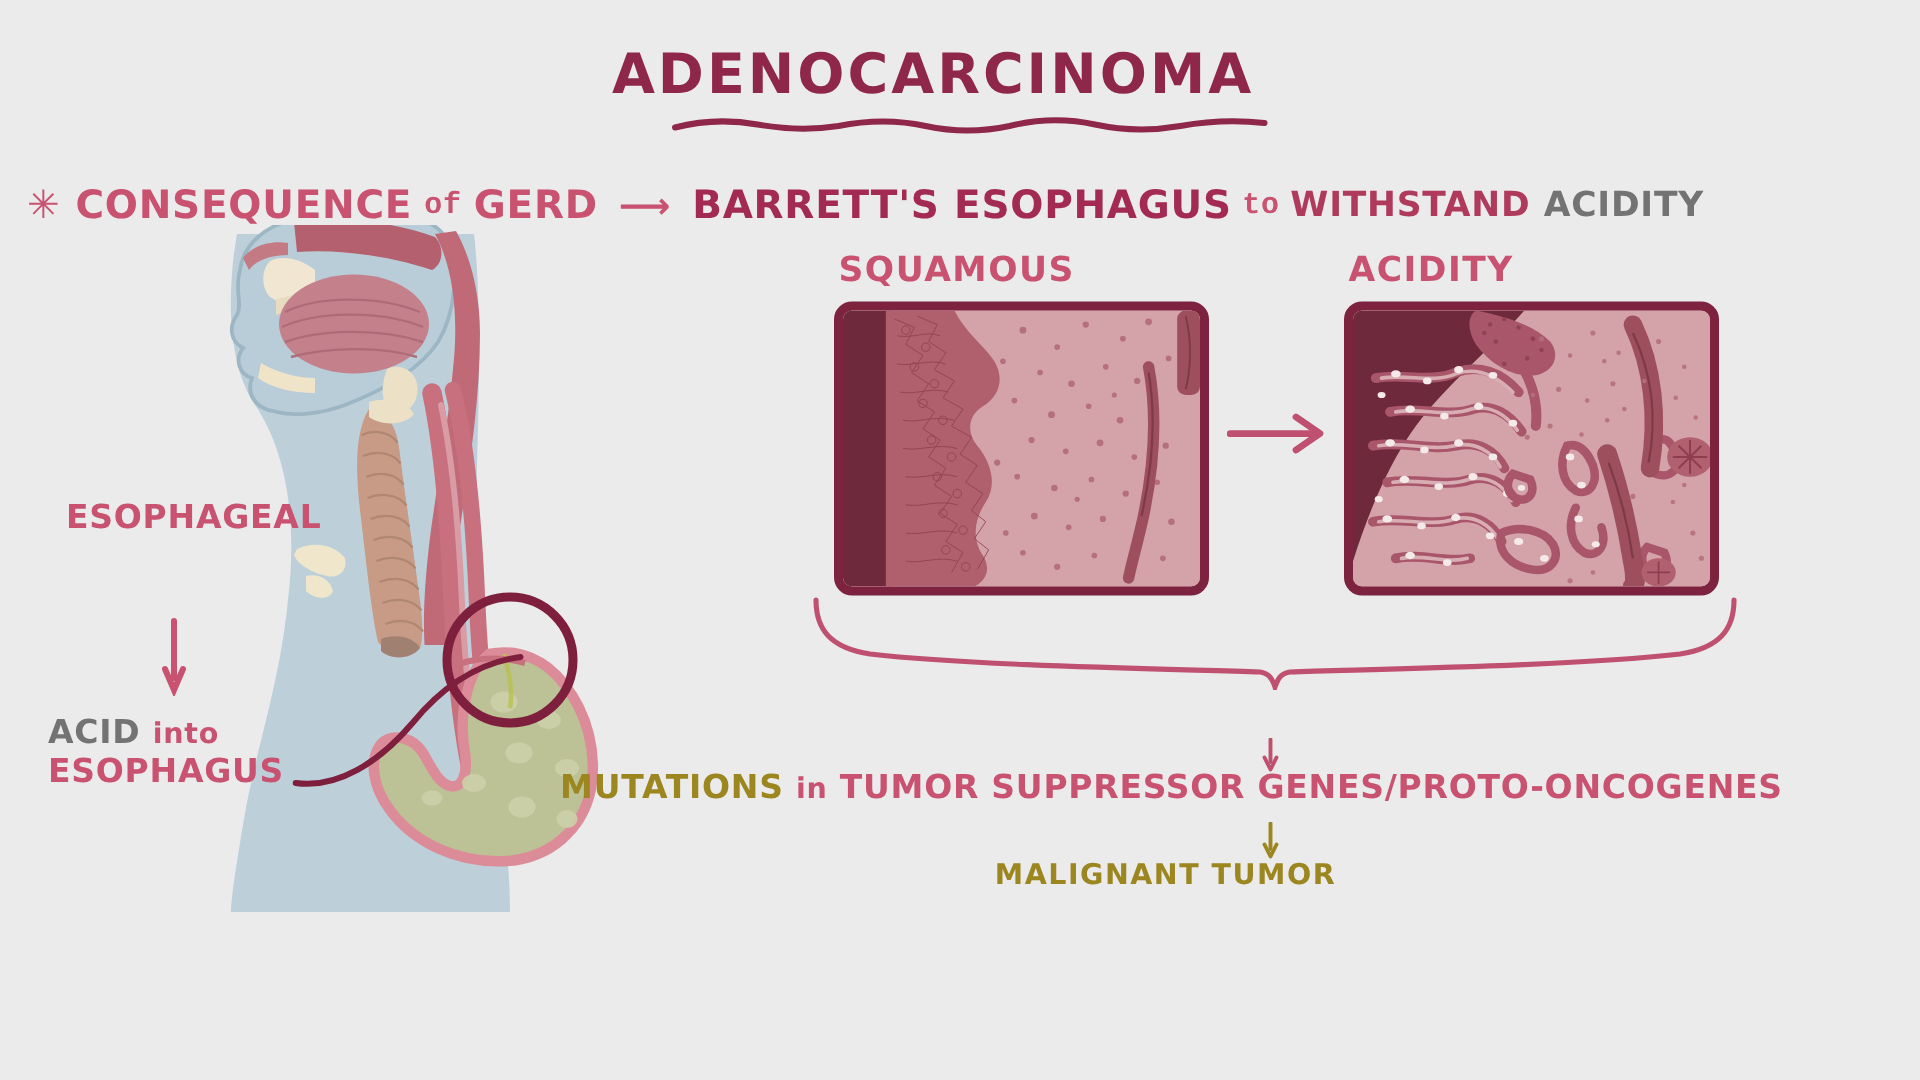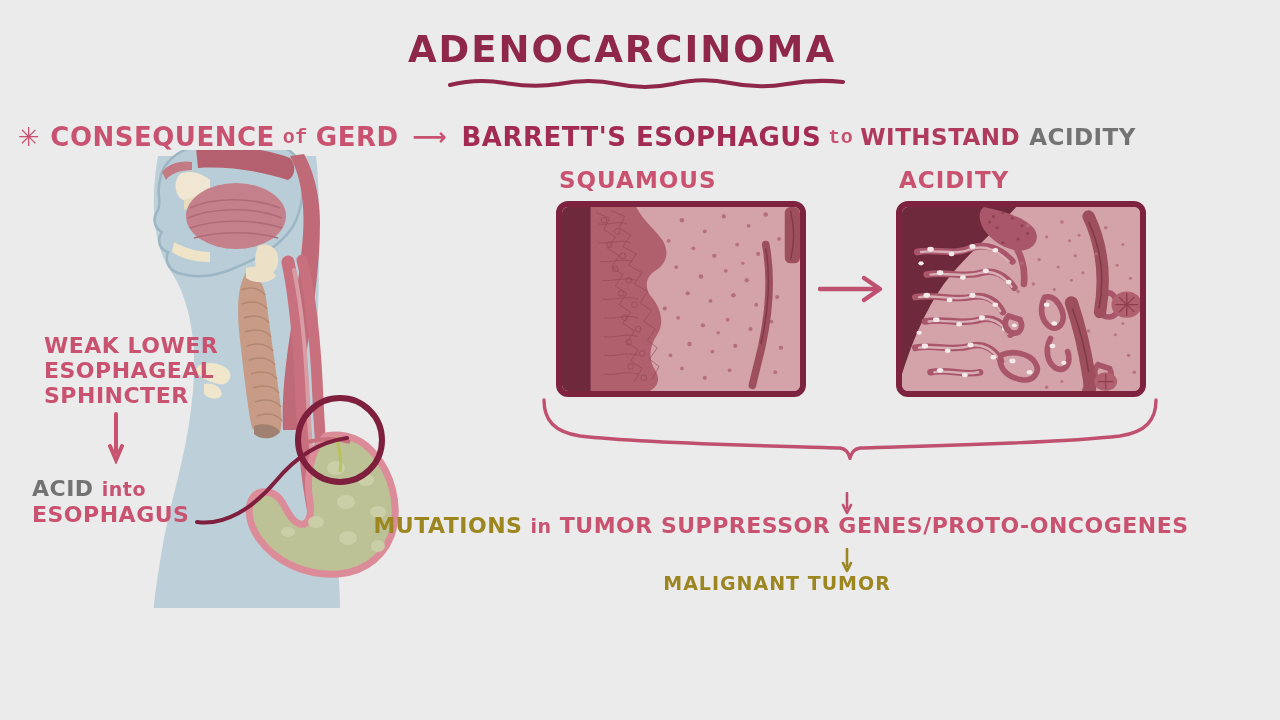--- a/index.html
+++ b/index.html
@@ -255,23 +255,21 @@
 
       <path d="M196 286 C 200 300, 202 312, 200 322" fill="none" stroke="#b8c14f" stroke-width="3" opacity="0.8"></path>
 
       <circle cx="200" cy="290" r="42" fill="none" stroke="#7d1f3d" stroke-width="6"></circle>
 
       <path d="M168 292 C 182 288, 196 288, 210 292" fill="none" stroke="#c8707e" stroke-width="4"></path>
     </svg>
   </div>
 
   <div class="hand left-label" id="weak-les">
-    <div>WEAK LOWER</div>
     <div>ESOPHAGEAL</div>
-    <div>SPHINCTER</div>
   </div>
 
   <svg id="arrow-les-acid" viewBox="0 0 16 52">
     <path d="M8 2 L8 40" stroke="#c8526f" stroke-width="4" stroke-linecap="round" fill="none"></path>
     <path d="M2 34 L8 48 L14 34" fill="none" stroke="#c8526f" stroke-width="4" stroke-linecap="round"></path>
   </svg>
 
   <div class="hand left-label" id="acid-eso">
     <div>
       <span class="c-green">ACID</span>

